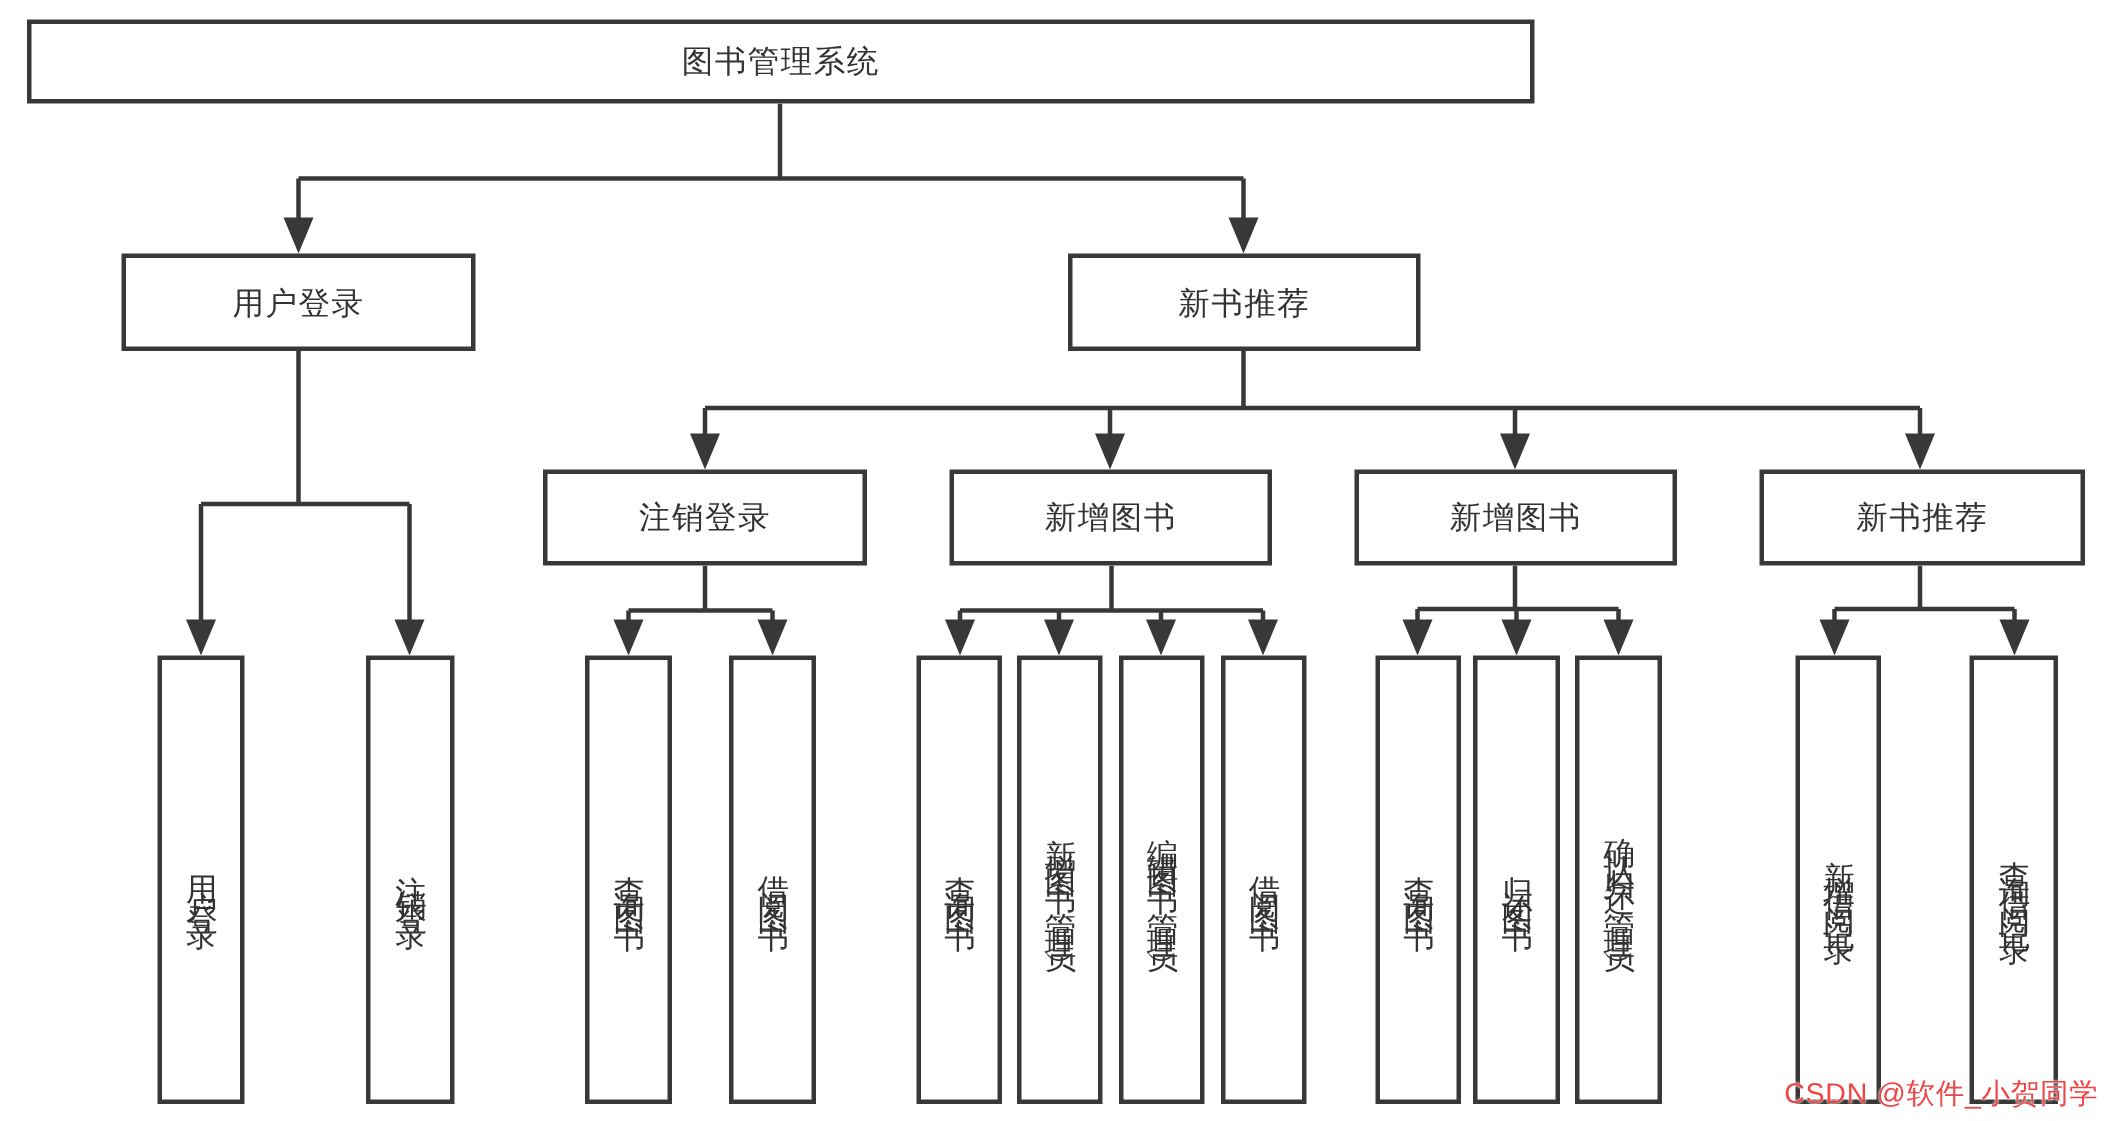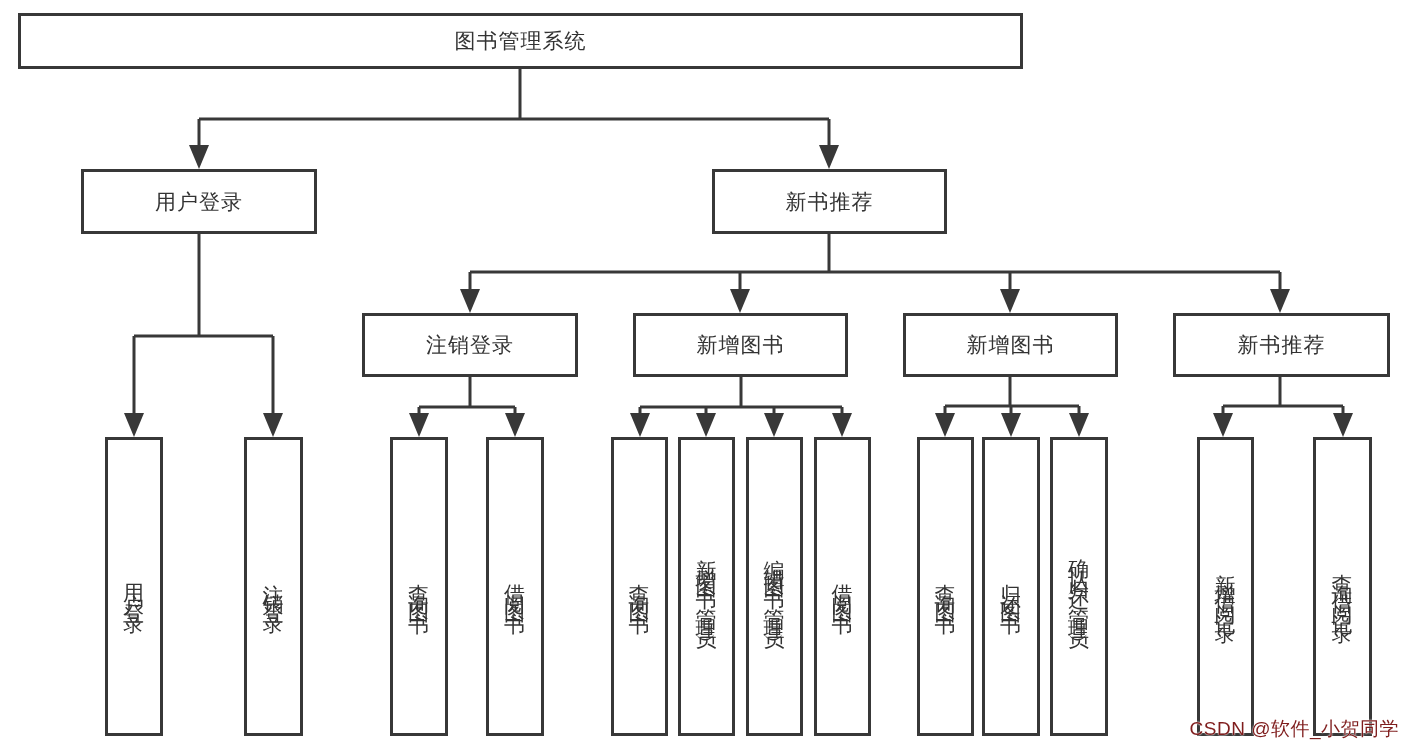--- a/index.html
+++ b/index.html
@@ -29,21 +29,21 @@
     text-orientation:mixed;
     letter-spacing:10px;
     line-height:1;
     font-size:21px;
   }
   .watermark{
     position:absolute;
     right:6px;
     bottom:5px;
     font-size:19px;
-    color:#7f1d1d;
+    color:#ef4444;
     letter-spacing:0.5px;
     text-shadow:0 0 2px #ffffff,0 0 1px #ffffff;
     white-space:nowrap;
     z-index:5;
   }
 </style>
 </head>
 <body>
 
 <div class="canvas">

